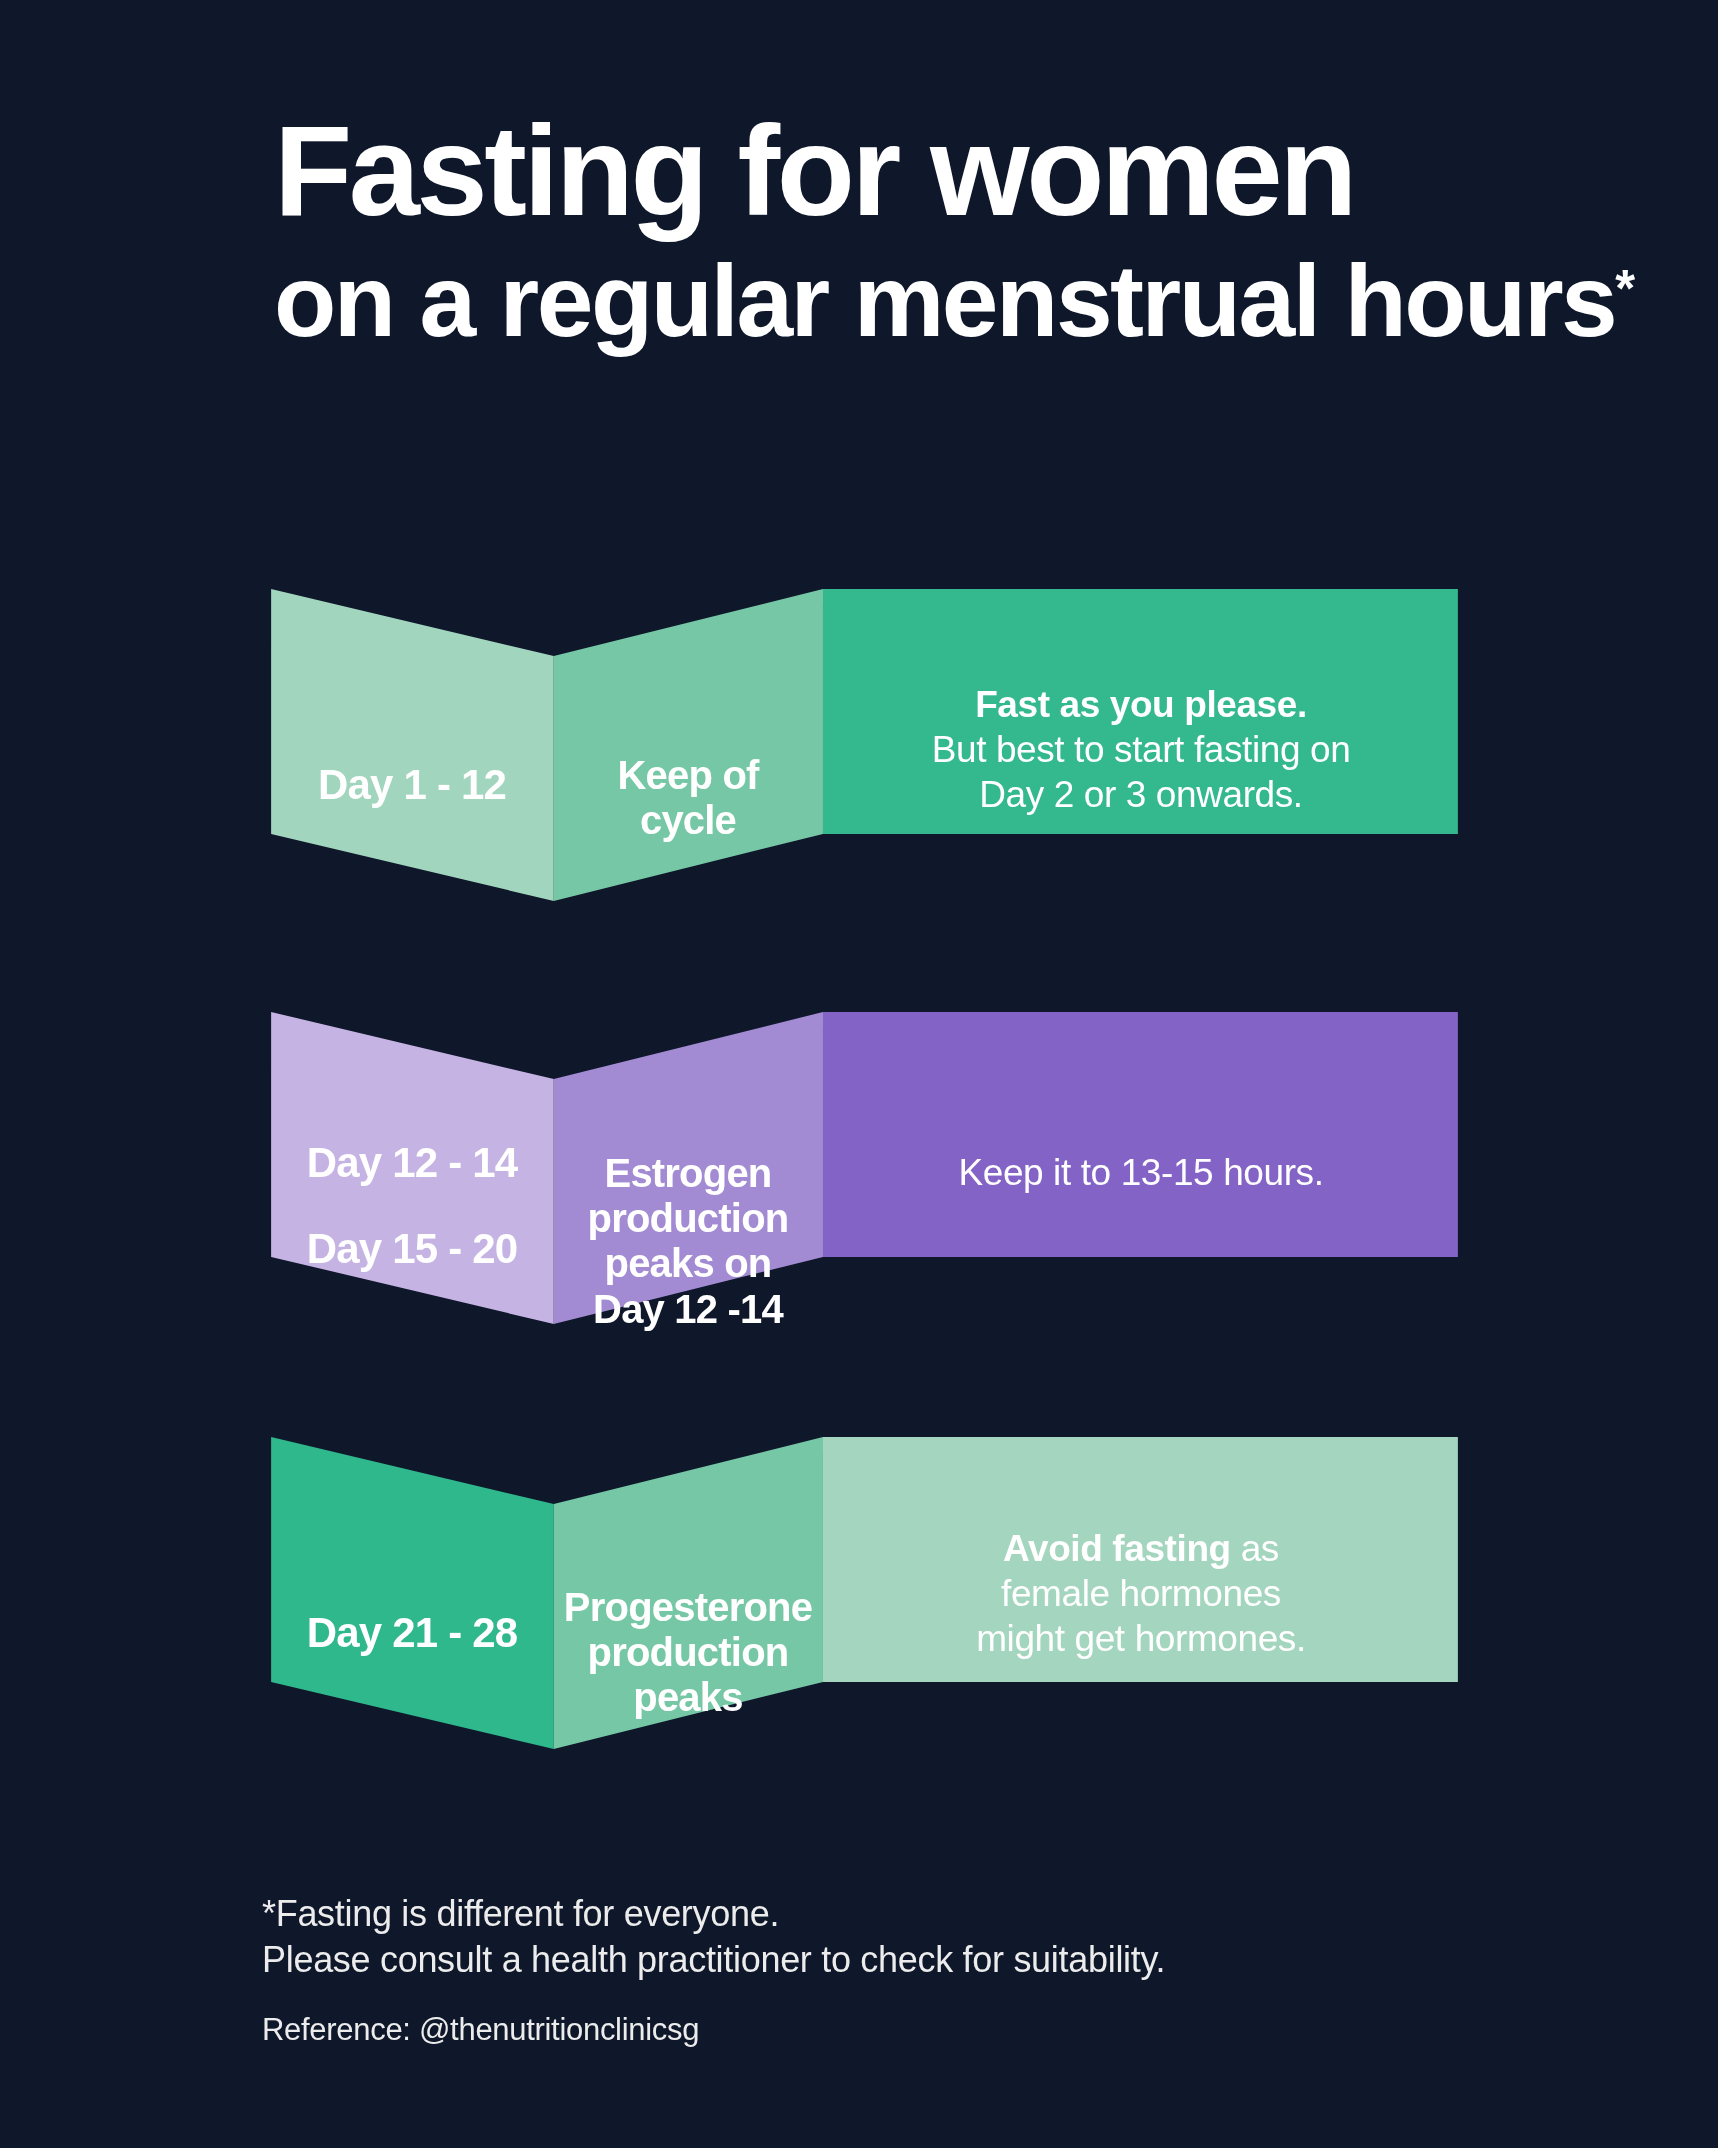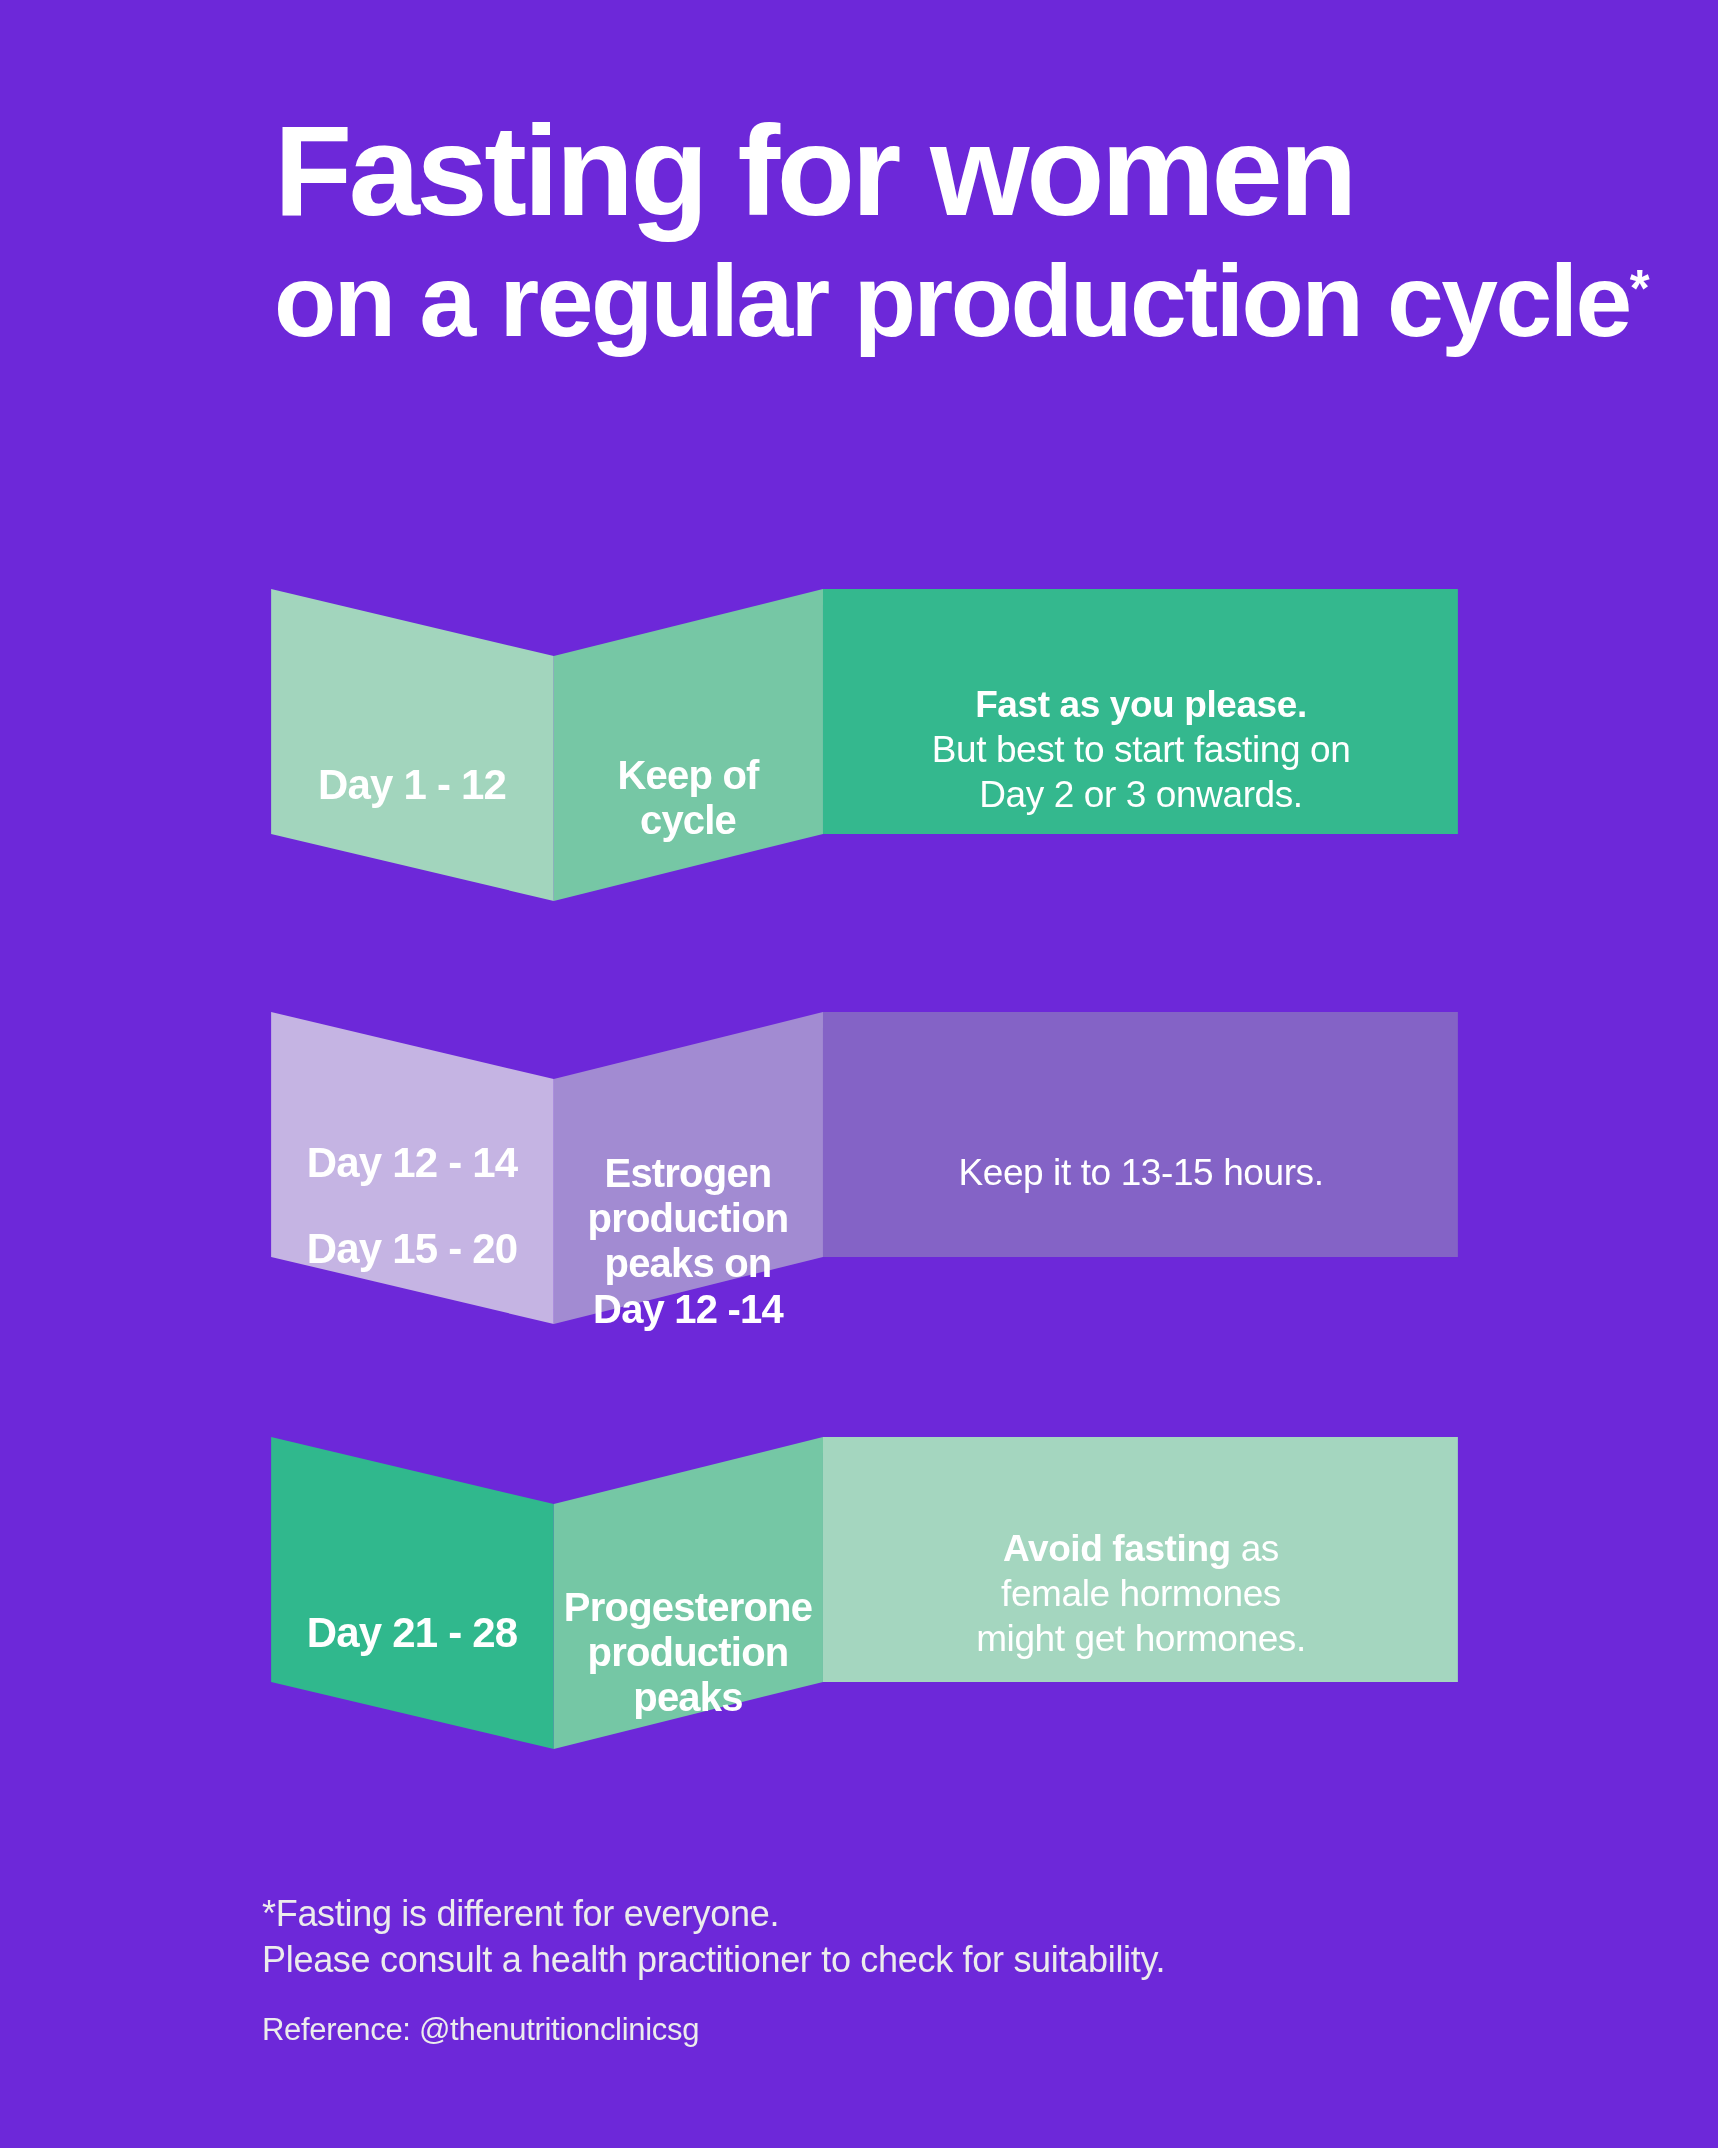--- a/index.html
+++ b/index.html
@@ -4,21 +4,21 @@
 <style>
   html, body {
     margin: 0;
     padding: 0;
     background: #000000;
   }
   #canvas {
     position: relative;
     width: 1718px;
     height: 2148px;
-    background: #6d28d9;
+    background: #0f172a;
     overflow: hidden;
     font-family: "Liberation Sans", sans-serif;
     color: #ffffff;
   }
   .title-line1 {
     position: absolute;
     left: 274px;
     top: 107px;
     font-size: 128px;
     font-weight: bold;
@@ -100,21 +100,21 @@
     color: #ececec;
   }
 </style>
 </head>
 <body>
 
 <div id="canvas">
 
   <div class="title-line1">Fasting for women</div>
   <div class="title-line2">
-    <span>on a regular production cycle</span><sup>*</sup>
+    <span>on a regular menstrual hours</span><sup>*</sup>
   </div>
 
   <section class="row" style="top:589px">
     <svg width="1187" height="312" viewBox="0 0 1415 372">
       <polygon points="0,0 337,80 337,372 0,292" fill="#a2d5bd"></polygon>
       <polygon points="337,80 658,0 658,292 337,372" fill="#76c7a5"></polygon>
       <polygon points="658,0 1415,0 1415,292 658,292" fill="#34b88e"></polygon>
     </svg>
     <div class="center day-label" style="left:141px; top:158px">Day 1 - 12</div>
     <div class="center phase-label" style="left:417px; top:171px">

